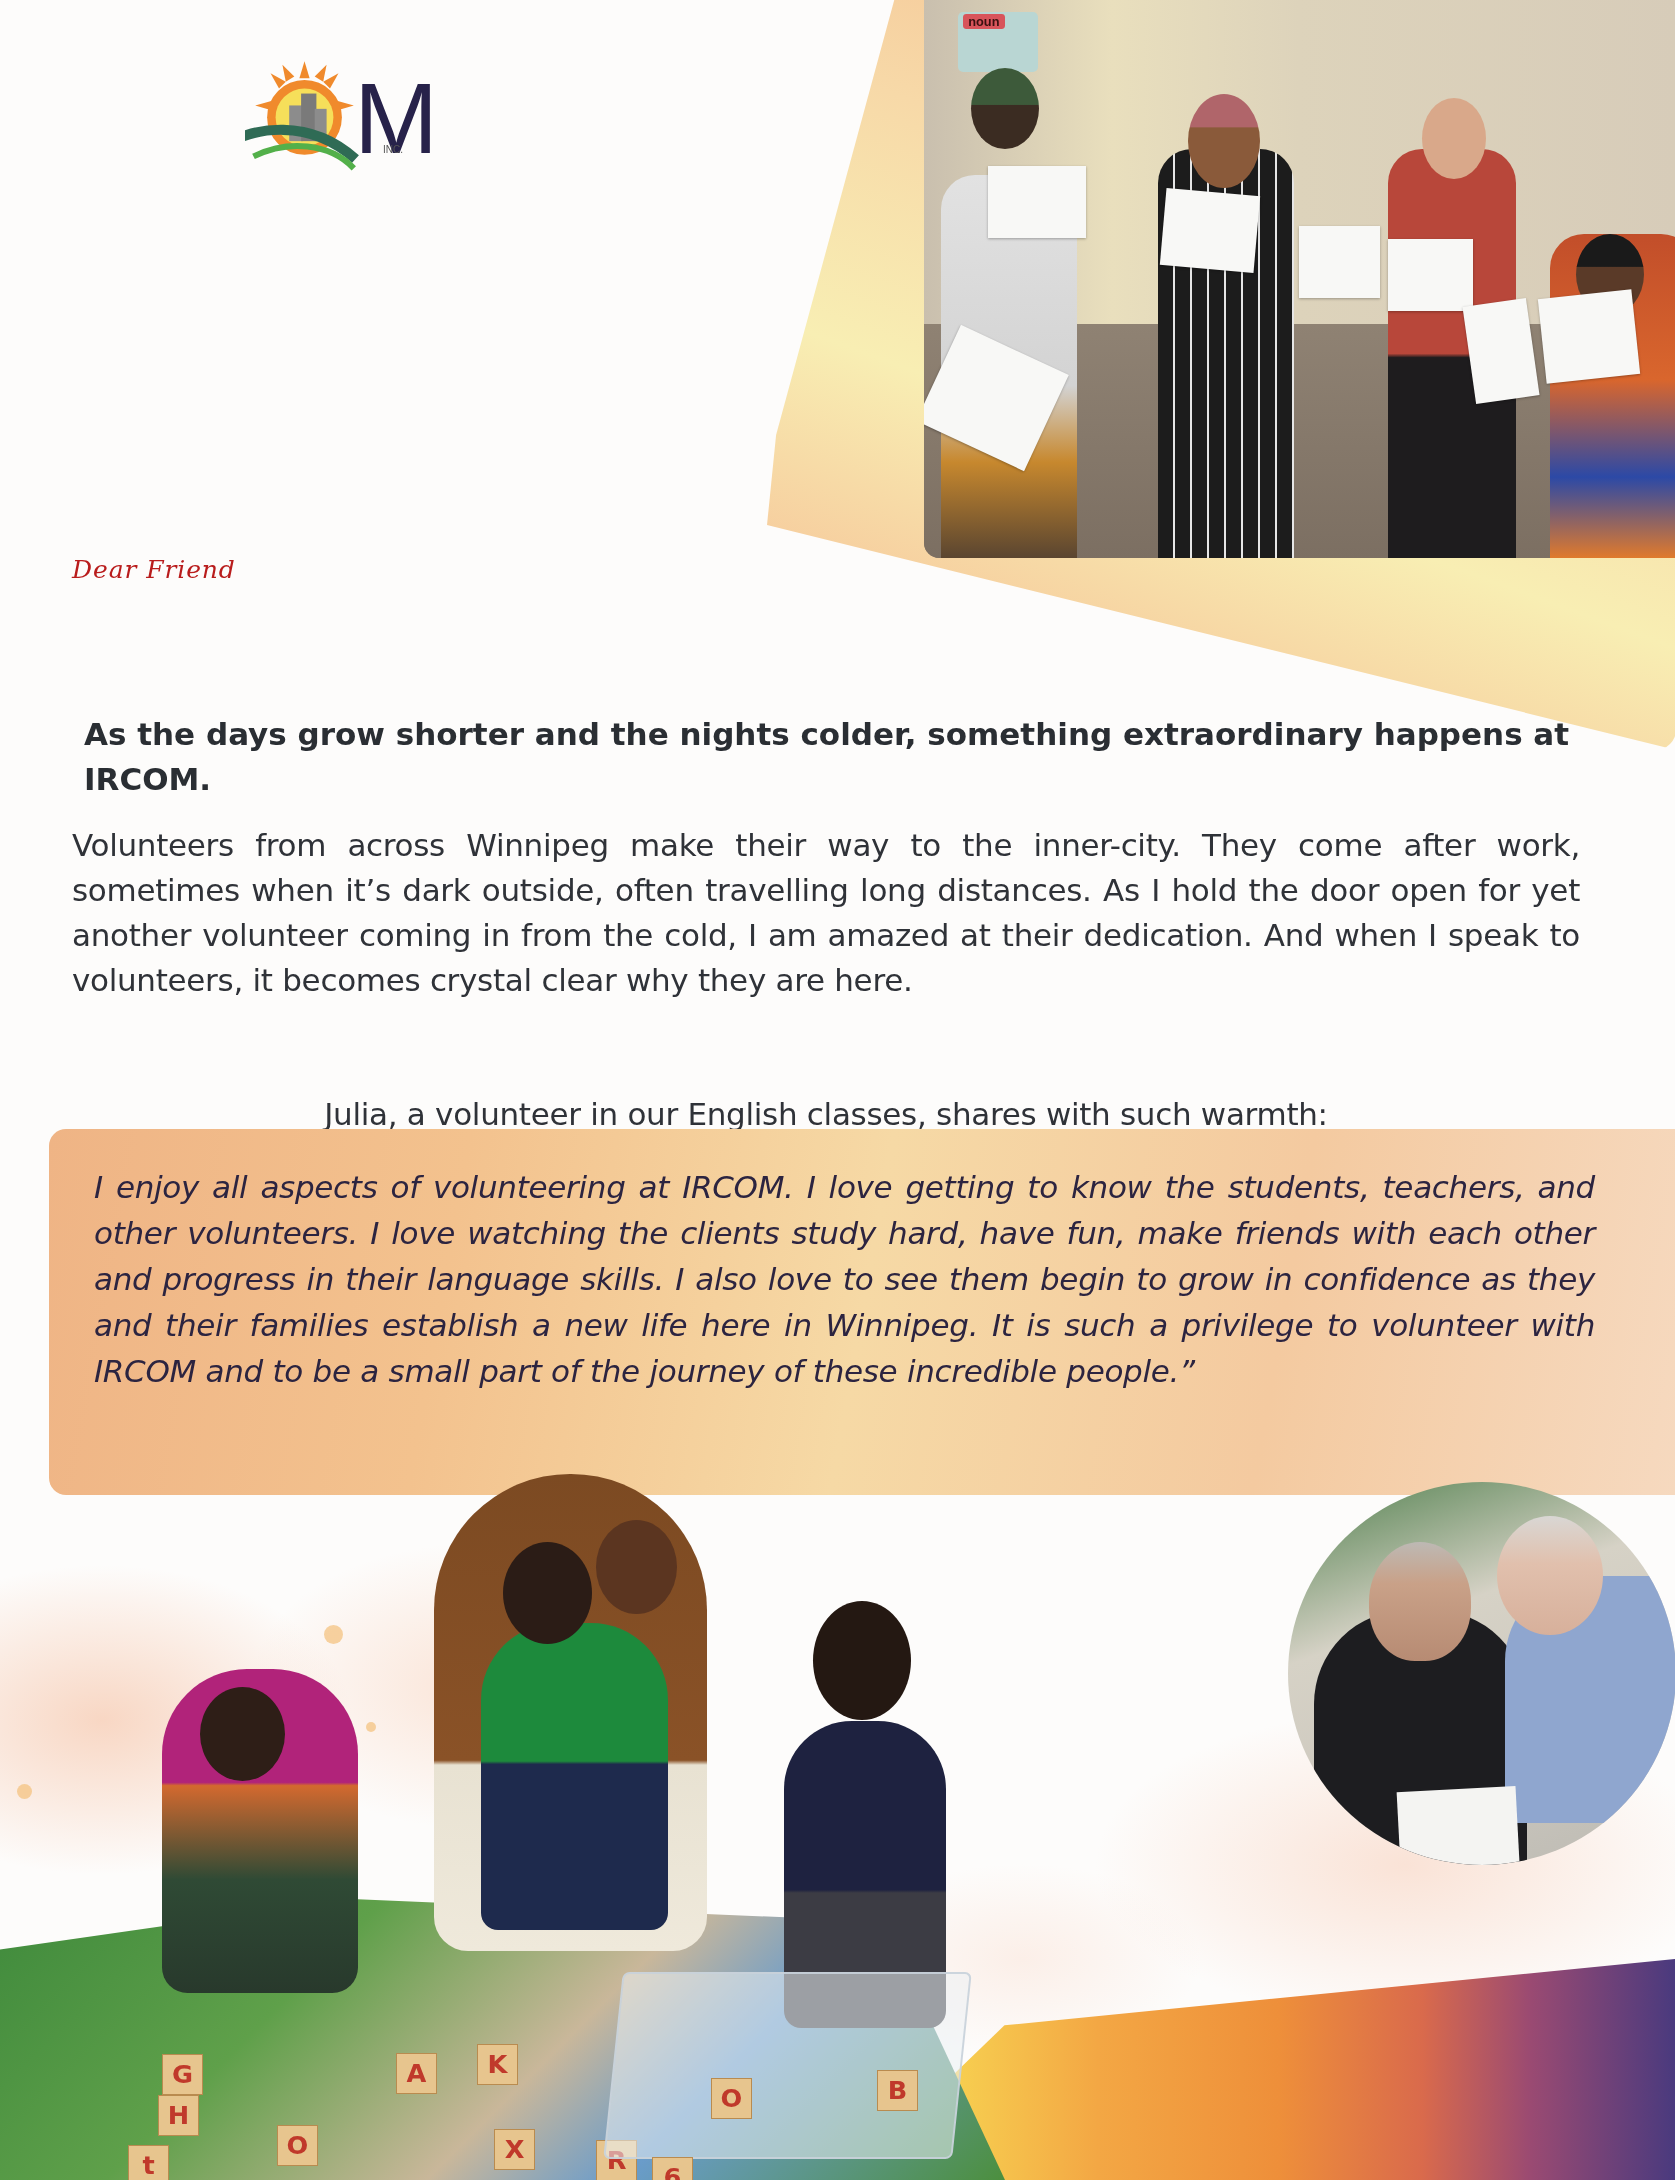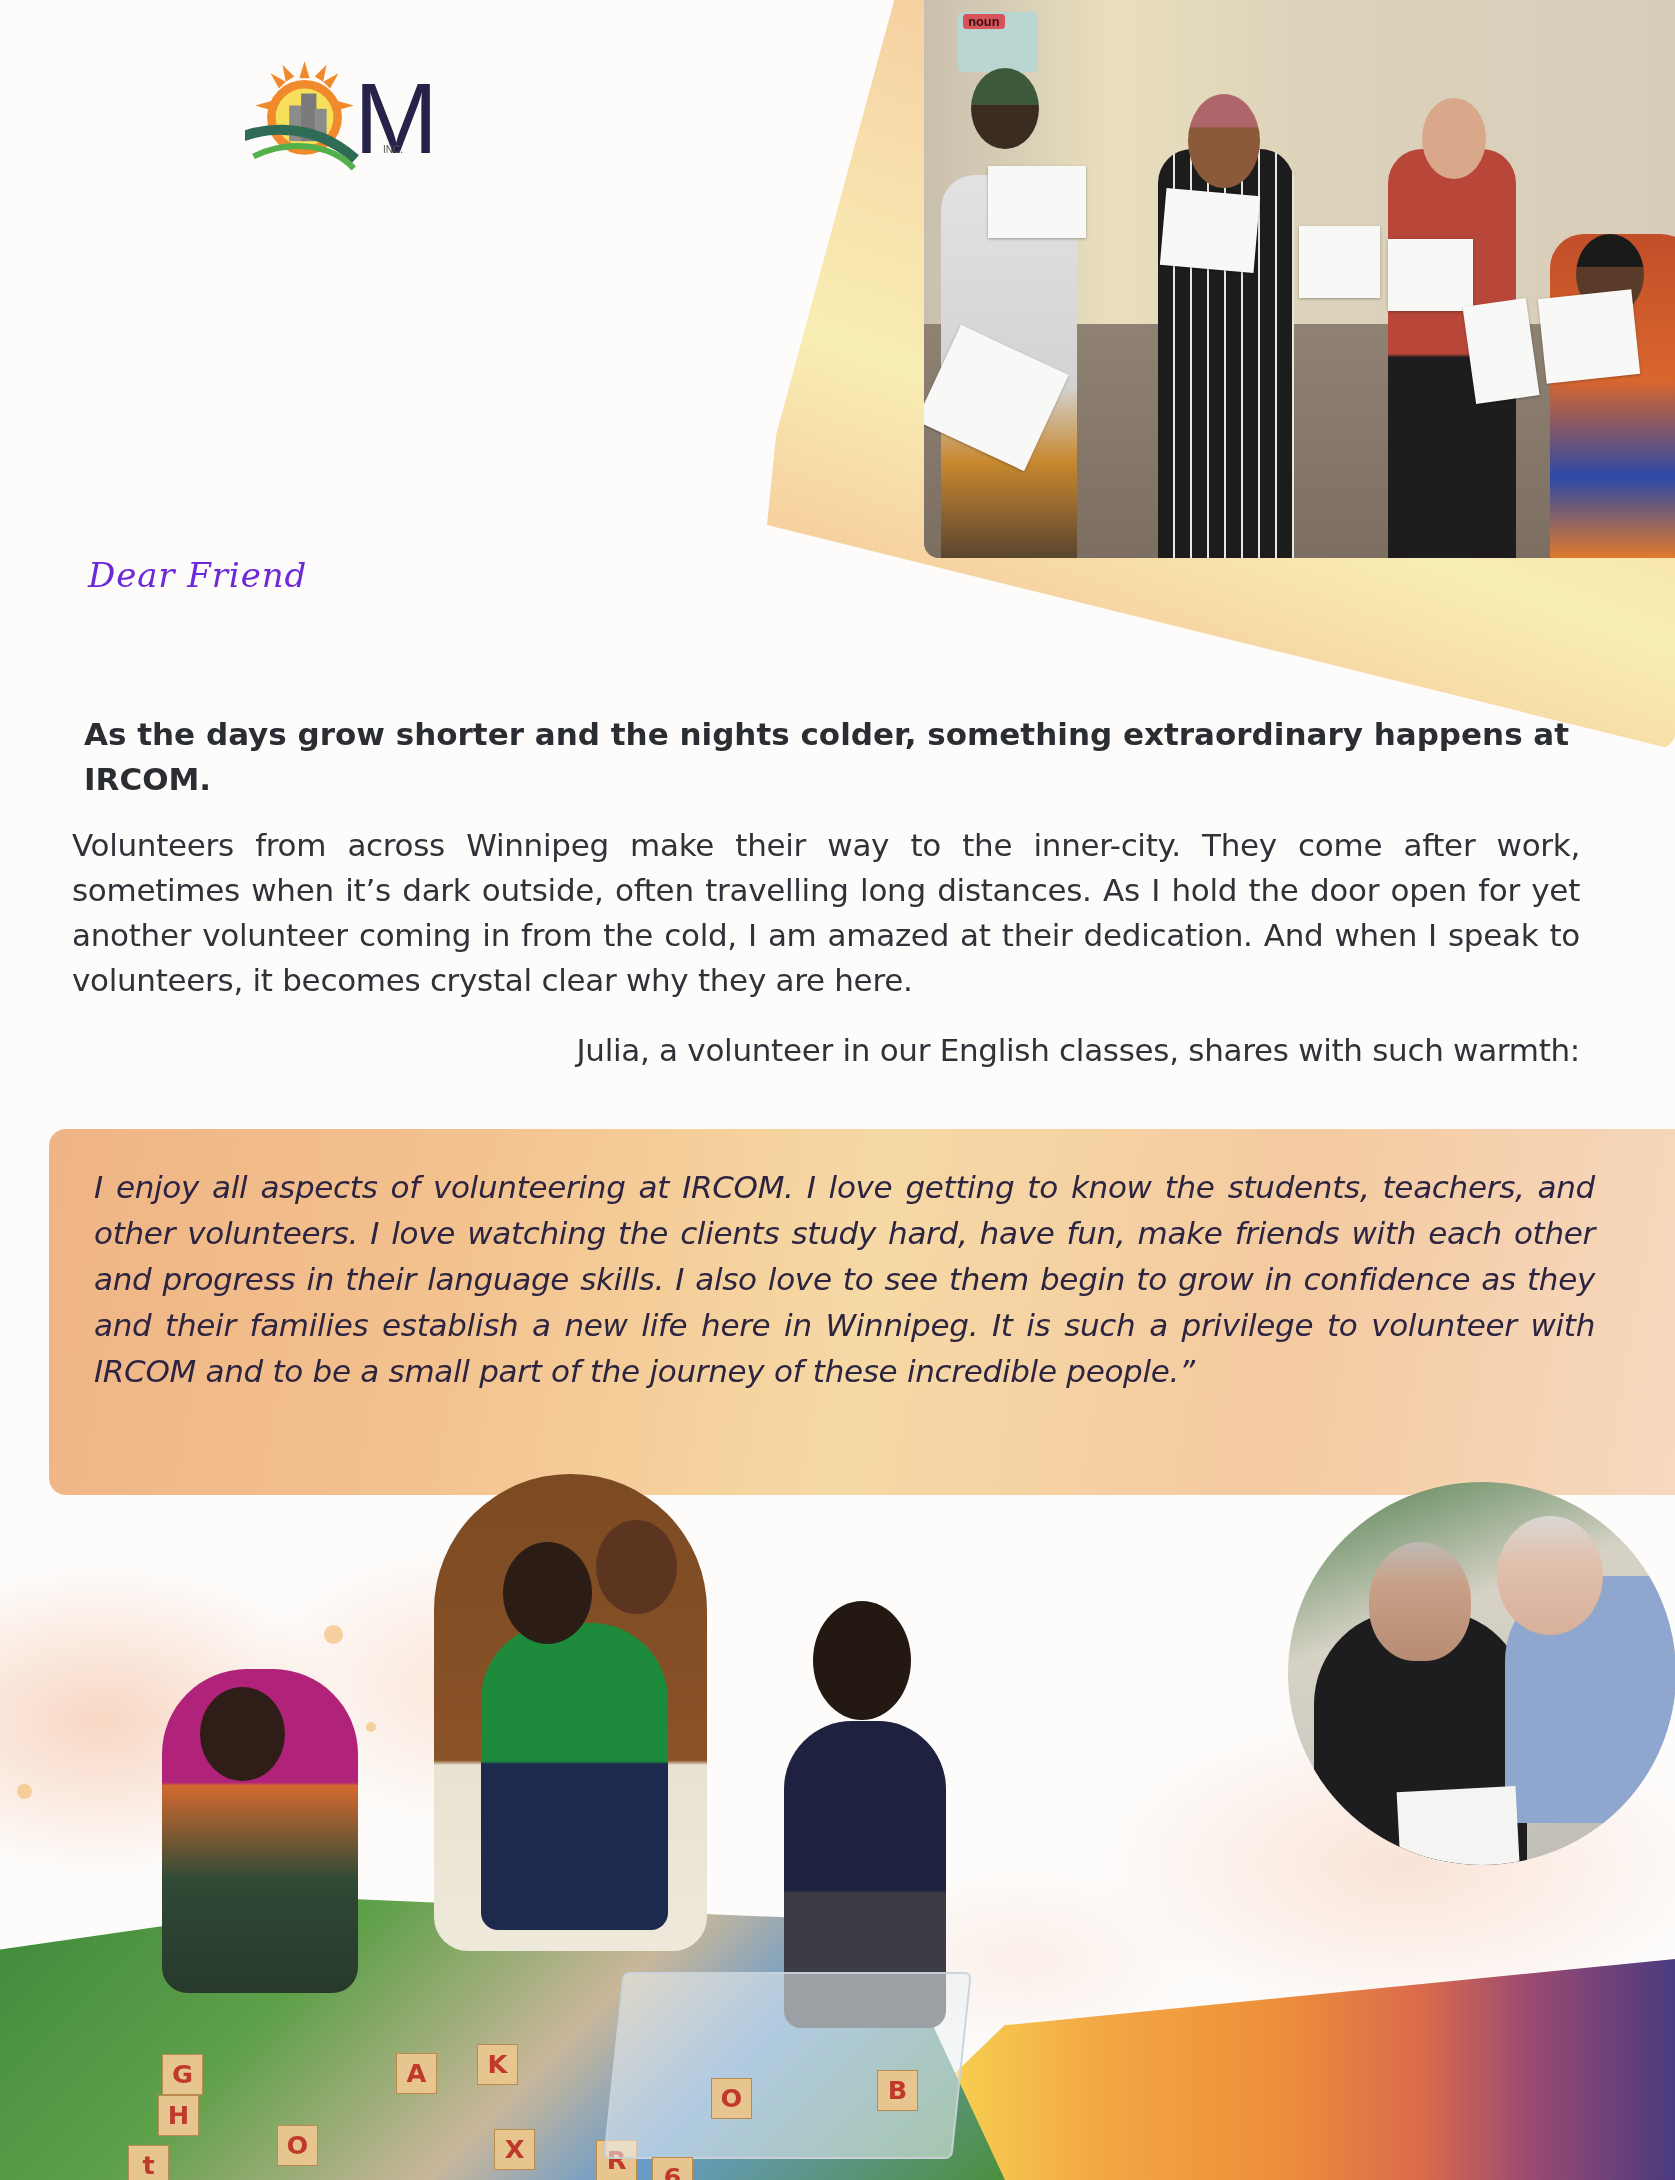--- a/index.html
+++ b/index.html
@@ -37,35 +37,35 @@
     .photo-top .person { position:absolute; bottom:0; border-radius: 34px 34px 0 0; }
     .photo-top .head { position:absolute; border-radius:50%; }
     .photo-top .card { position:absolute; background:#f8f8f6; box-shadow:0 0.9px 2.6px rgba(0,0,0,.3); }
     .photo-top .poster {
       position:absolute; left:34px; top:12px; width:80px; height:60px; background:#b9d6d3; border-radius:5.1px;
       font-family:"Liberation Sans", sans-serif; font-size:12.8px; color:#222; padding:1.7px 5.1px; box-sizing:border-box;
     }
     .photo-top .poster .tag { display:inline-block; background:#d8545b; color:#3a1010; border-radius:3.4px; padding:0 5.1px; font-weight:bold; }
     
     .greeting {
-      position: absolute; left: 88px; top: 555px;
-      font-family: "DejaVu Serif", serif; font-style: italic; font-size: 34px; color: #6d28d9; letter-spacing: 0.9px;
+      position: absolute; left: 72px; top: 555px;
+      font-family: "DejaVu Serif", serif; font-style: italic; font-size: 25px; color: #b91c1c; letter-spacing: 0.9px;
     }
     
     .lead {
       position: absolute; left: 72px; top: 712px; width: 1499px;
       font-family: "DejaVu Sans", sans-serif; font-weight: bold; font-size: 31px; line-height: 45px; color: #2a2e33; margin-left: 12px;
     }
     .para {
       position: absolute; left: 72px; width: 1508px;
       font-family: "DejaVu Sans", sans-serif; font-size: 31px; line-height: 45px; color: #2f3238;
       text-align: justify; letter-spacing: -0.3px;
     }
     .para.p1 { top: 823px; }
-    .para.p2 { top: 1028px; text-align: right; }
+    .para.p2 { top: 1092px; text-align: center; }
     
     .quote-box {
       position: absolute; left: 49px; top: 1129px; width: 1626px; height: 366px;
       border-radius: 17px 0 0 17px;
       background: linear-gradient(100deg, #efb485 0%, #f3c28e 25%, #f6d9a5 50%, #f4caa0 75%, #f6d9bf 100%);
     }
     .quote-text {
       position: absolute; left: 94px; top: 1164px; width: 1501px;
       font-family: "DejaVu Sans", sans-serif; font-style: italic; font-size: 31px; line-height: 46px;
       color: #2c2440; text-align: justify; text-align-last: left; letter-spacing: -0.3px;

